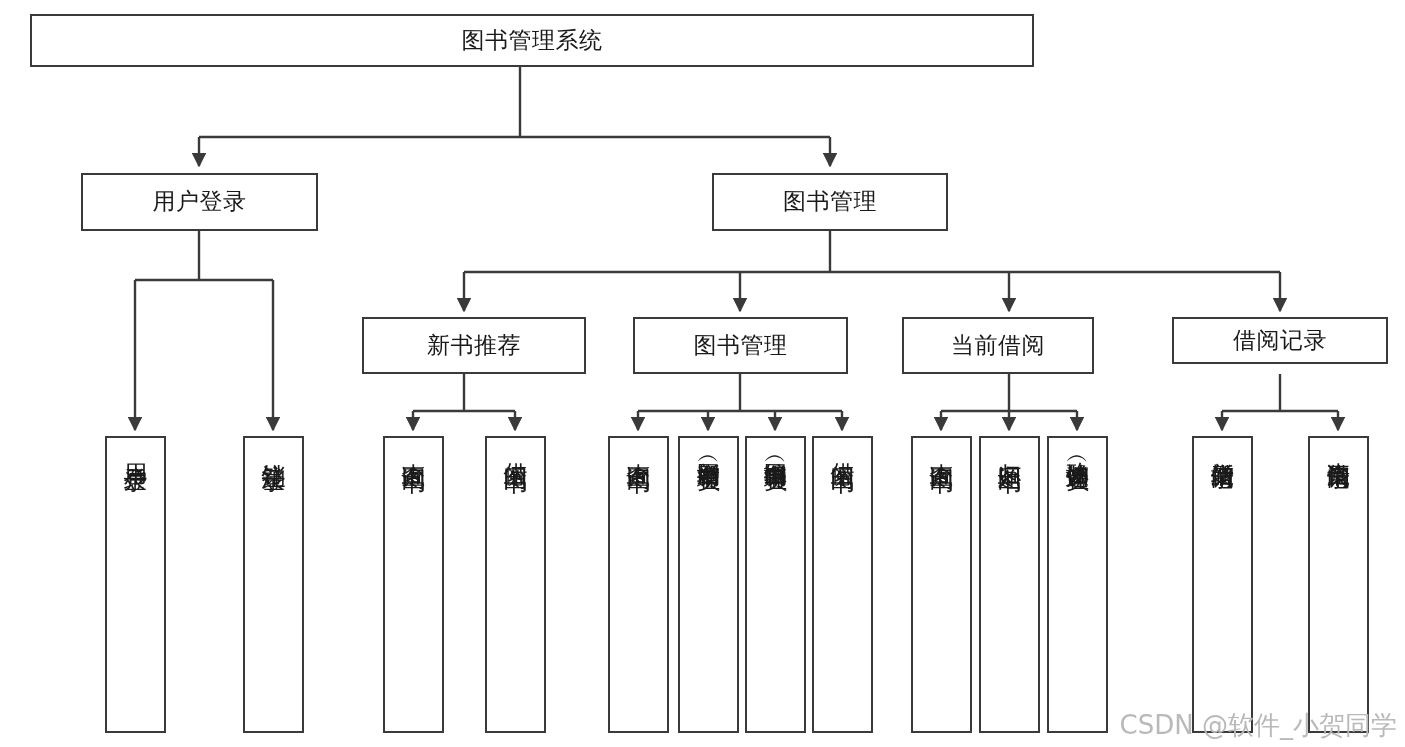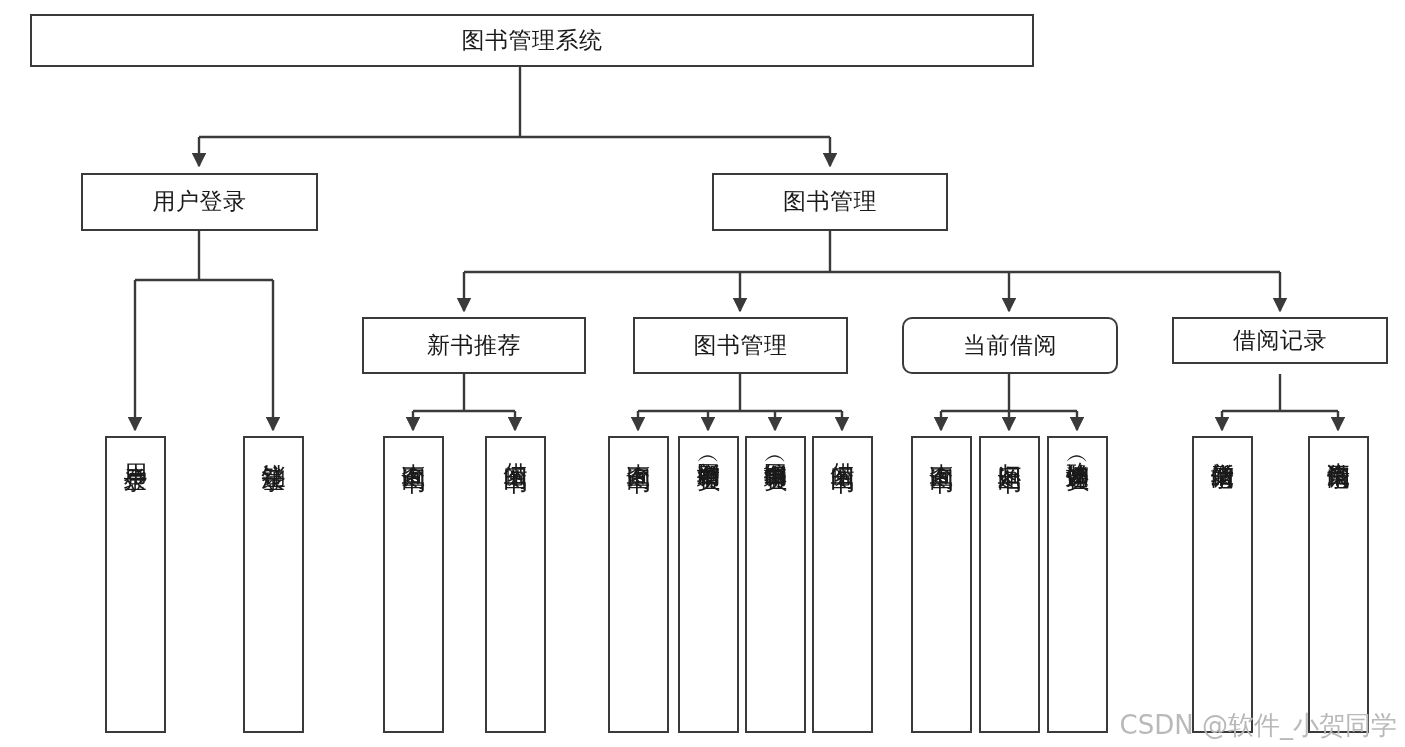--- a/index.html
+++ b/index.html
@@ -137,21 +137,21 @@
   <div class="node horiz" style="left:712px; top:173px; width:236px; height:58px;align-items:center;">
     <span class="lbl">图书管理</span>
   </div>
 
   <div class="node horiz" style="left:362px; top:317px; width:224px; height:57px;">
     <span class="lbl">新书推荐</span>
   </div>
   <div class="node horiz" style="left:633px; top:317px; width:215px; height:57px;">
     <span class="lbl">图书管理</span>
   </div>
-  <div class="node horiz" style="left:902px; top:317px; width:216px; height:57px;border-radius:10px;">
+  <div class="node horiz" style="left:902px; top:317px; width:192px; height:57px;">
     <span class="lbl">当前借阅</span>
   </div>
   <div class="node horiz" style="left:1172px; top:317px; width:216px; height:47px;">
     <span class="lbl">借阅记录</span>
   </div>
 
   <div class="node vert" style="left:105px; top:436px; width:61px; height:297px;">
     <span class="lbl">用户登录</span>
   </div>
   <div class="node vert" style="left:243px; top:436px; width:61px; height:297px;">

